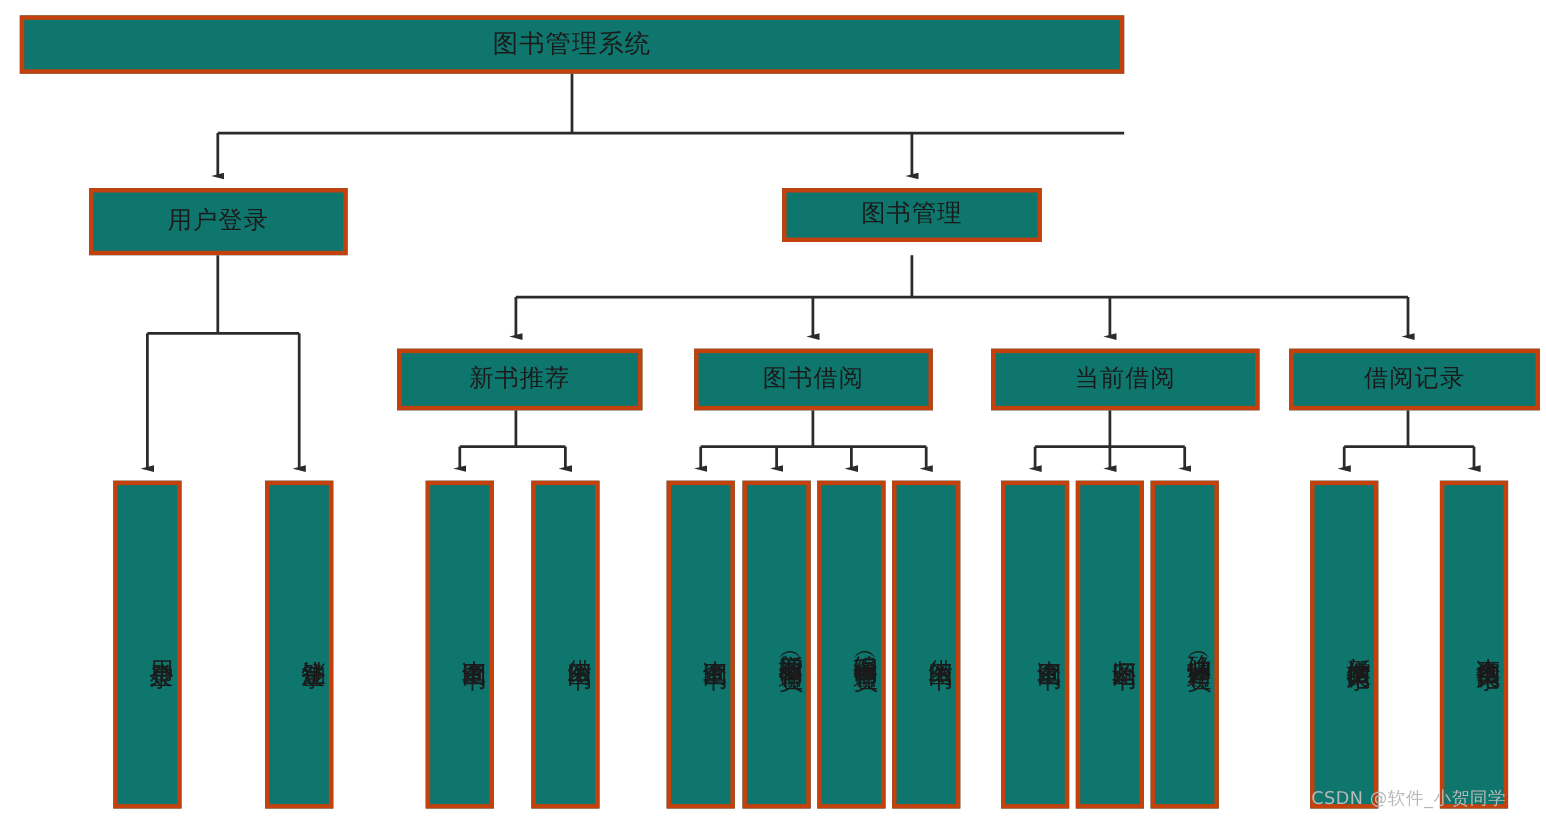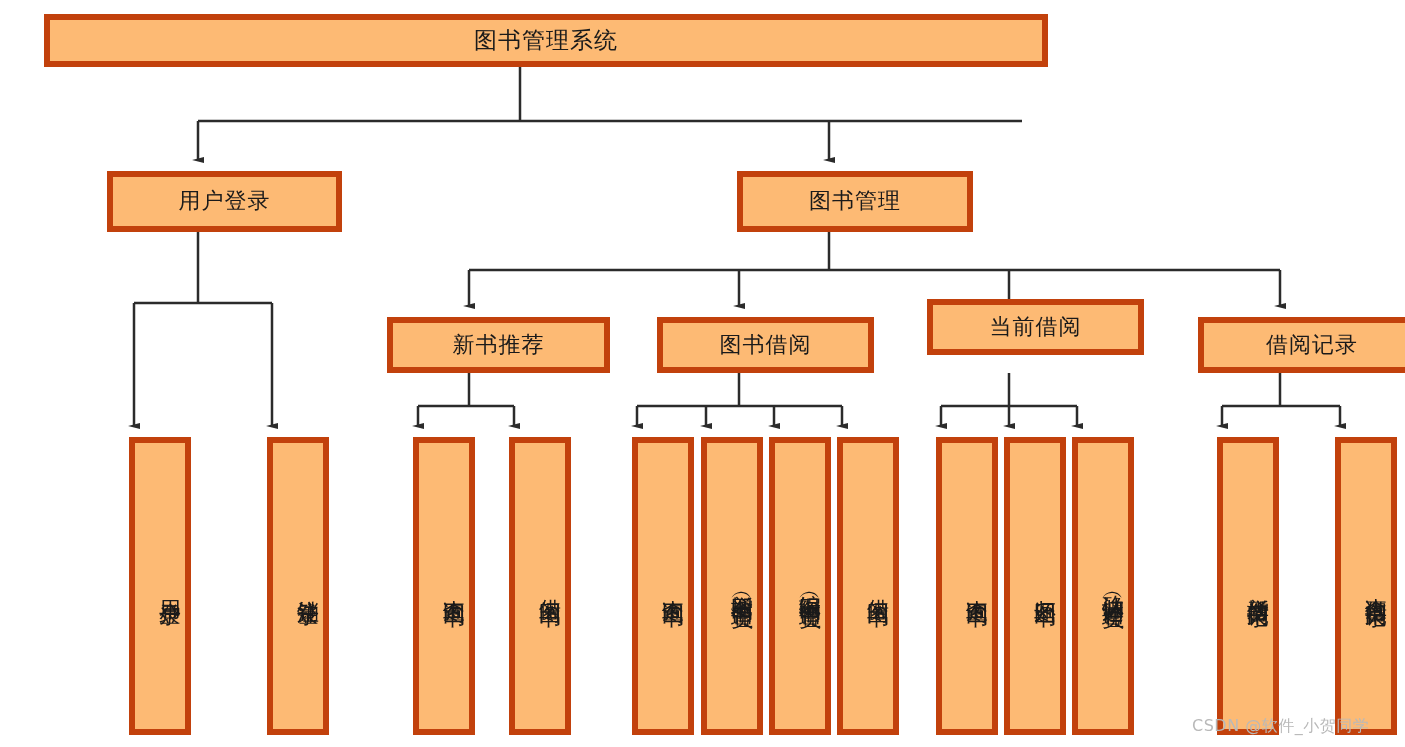--- a/index.html
+++ b/index.html
@@ -22,27 +22,26 @@
     position: absolute;
     left: 0;
     top: 0;
     width: 1405px;
     height: 747px;
     pointer-events: none;
   }
   .node {
     position: absolute;
     box-sizing: border-box;
-    border: 6px solid #c2410c;
-    background: #fdba74;
+    border: 4px solid #c2410c;
+    background: #0f766e;
     display: flex;
     align-items: center;
     justify-content: center;
     color: #1a1a1a;
-    margin-left: 26px;
   }
   .node.horiz {
     font-size: 22px;
     letter-spacing: 1px;
     line-height: 1.2;
   }
   .node.vert {
     writing-mode: vertical-rl;
     text-orientation: upright;
     font-size: 22px;
@@ -122,31 +121,31 @@
     </g>
   </svg>
 
   <div class="node horiz root" style="left:18px; top:14px; width:1004px; height:53px;">
     <span>图书管理系统</span>
   </div>
 
   <div class="node horiz" style="left:81px; top:171px; width:235px; height:61px;">
     <span>用户登录</span>
   </div>
-  <div class="node horiz" style="left:711px; top:171px; width:236px; height:61px;">
+  <div class="node horiz" style="left:711px; top:171px; width:236px; height:49px;">
     <span>图书管理</span>
   </div>
 
   <div class="node horiz" style="left:361px; top:317px; width:223px; height:56px;">
     <span>新书推荐</span>
   </div>
   <div class="node horiz" style="left:631px; top:317px; width:217px; height:56px;">
     <span>图书借阅</span>
   </div>
-  <div class="node horiz" style="left:901px; top:299px; width:217px; height:56px;">
+  <div class="node horiz" style="left:901px; top:317px; width:244px; height:56px;">
     <span>当前借阅</span>
   </div>
   <div class="node horiz" style="left:1172px; top:317px; width:228px; height:56px;">
     <span>借阅记录</span>
   </div>
 
   <div class="node vert" style="left:103px; top:437px; width:62px; height:298px;">
     <span class="vlabel">用户登录</span>
   </div>
   <div class="node vert" style="left:241px; top:437px; width:62px; height:298px;">

